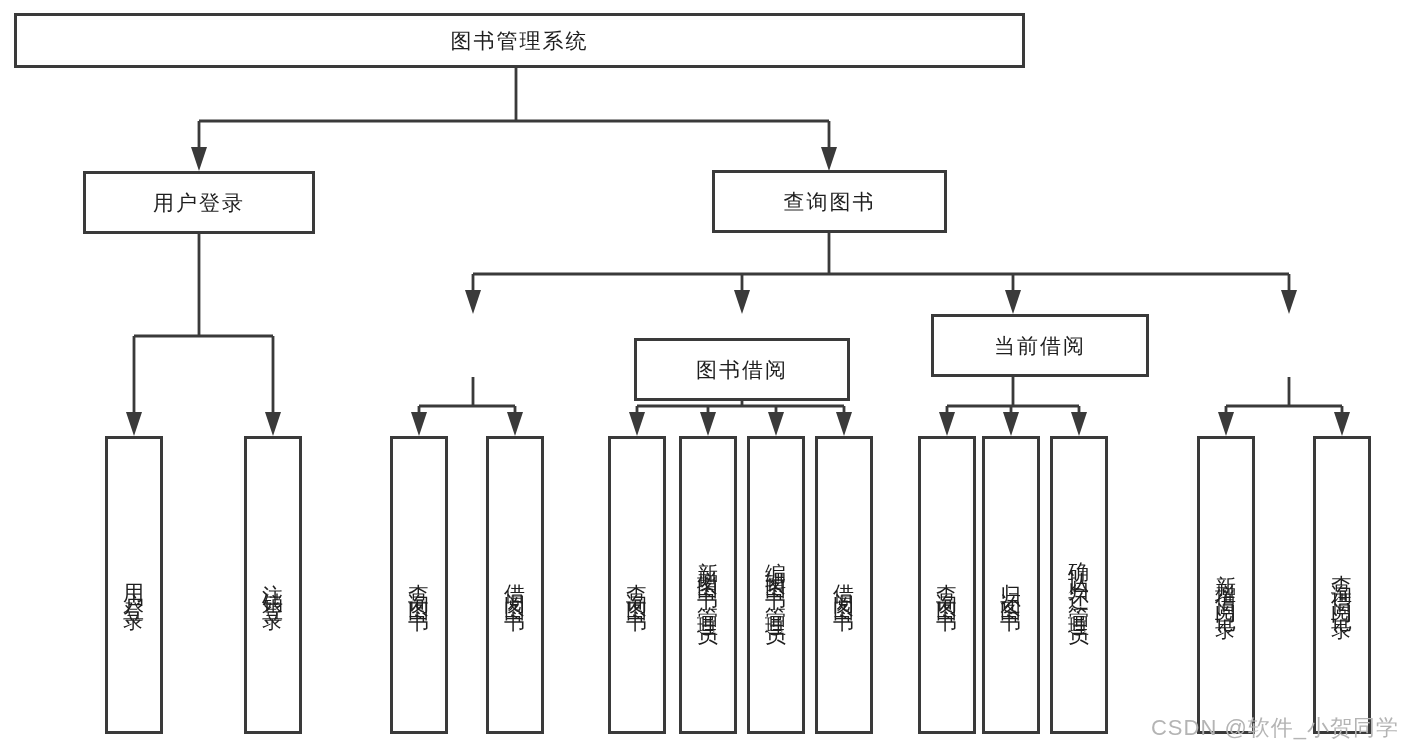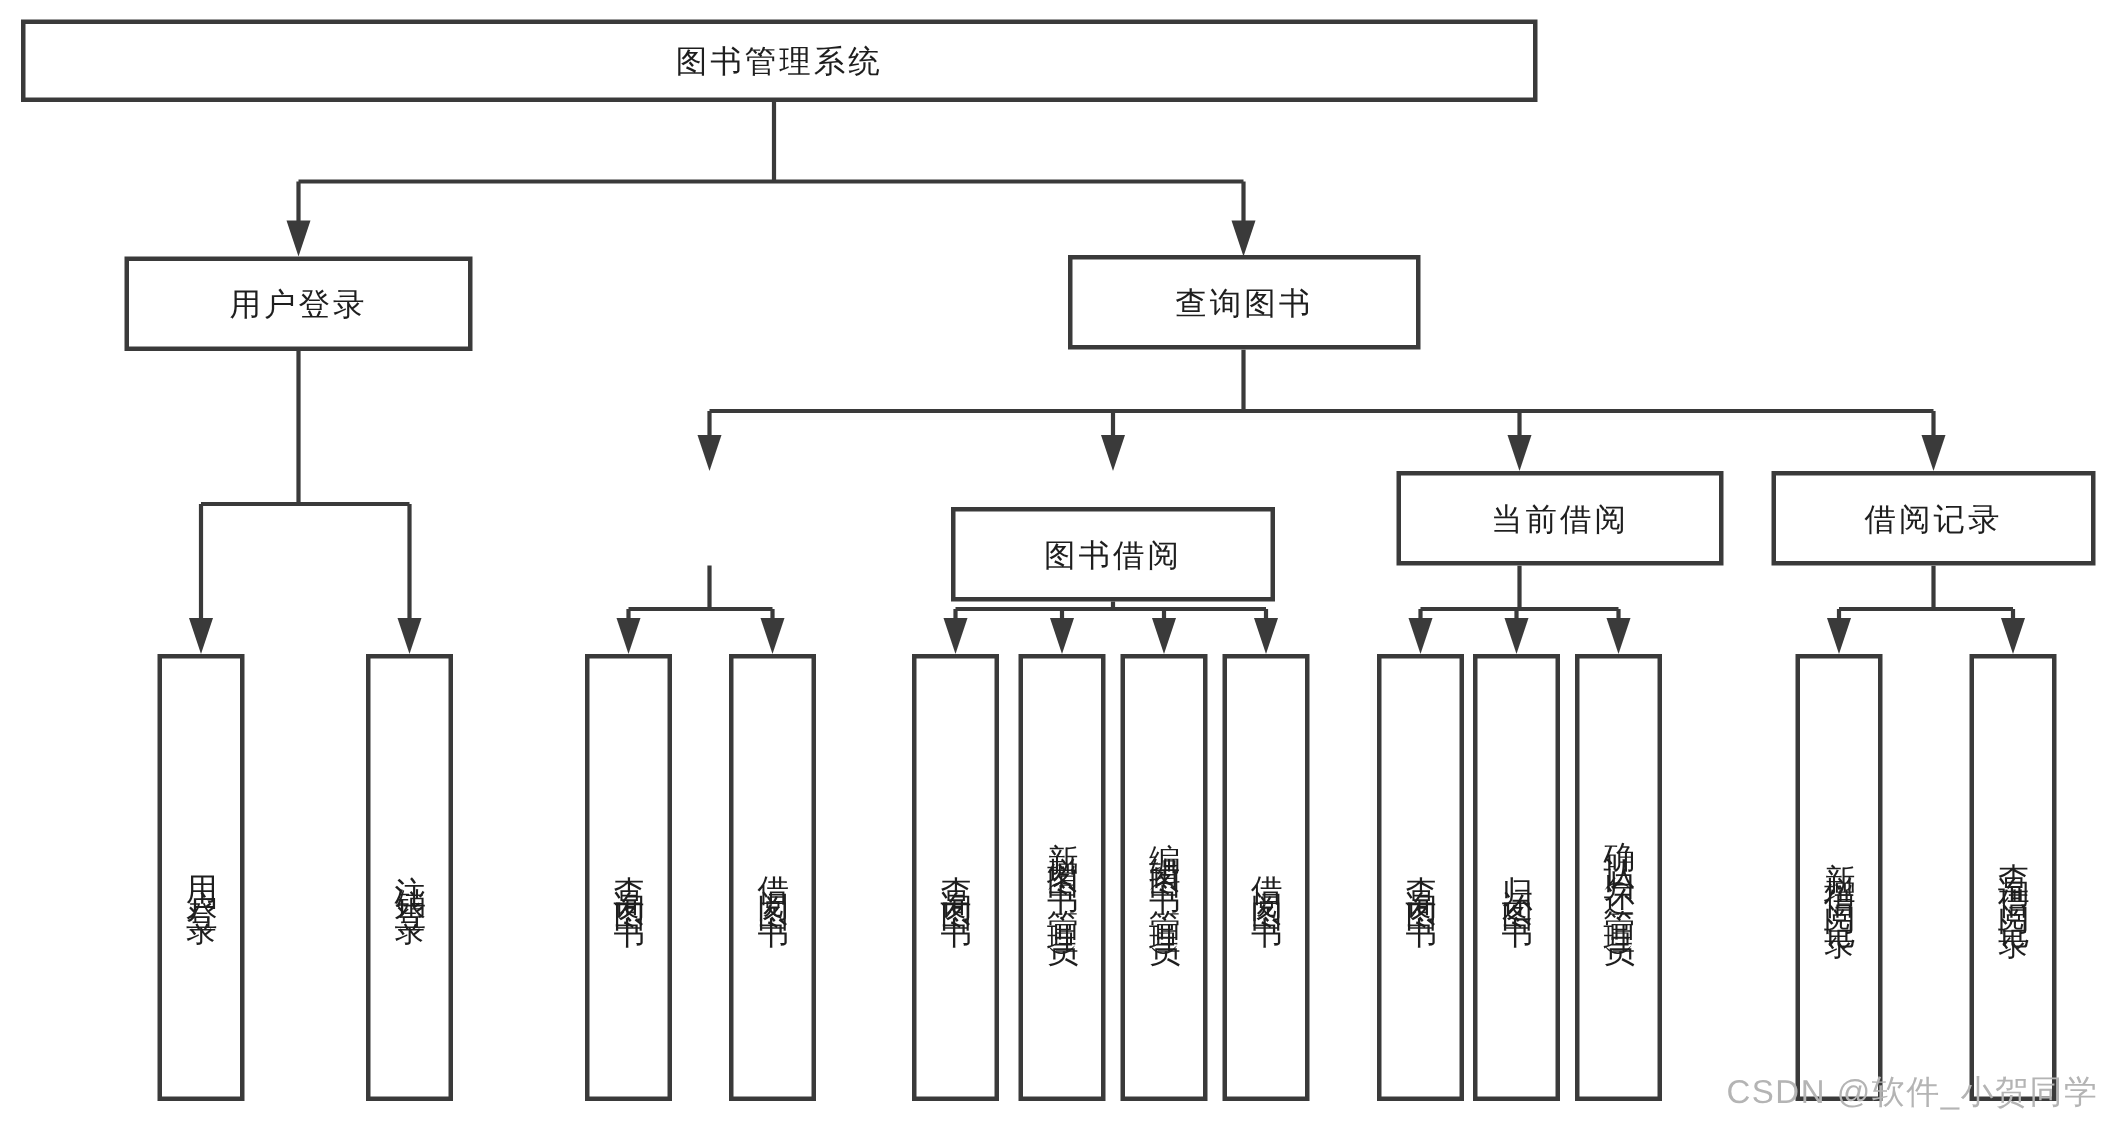--- a/index.html
+++ b/index.html
@@ -100,21 +100,20 @@
     <polygon class="ar" points="1334,412 1350,412 1342,436"></polygon>
   </svg>
 
   <div class="node" style="left:14px; top:13px; width:1011px; height:55px;">图书管理系统</div>
 
   <div class="node" style="left:83px; top:171px; width:232px; height:63px;">用户登录</div>
   <div class="node" style="left:712px; top:170px; width:235px; height:63px;">查询图书</div>
 
   <div class="node" style="left:634px; top:314px; width:216px; height:63px;margin-top:24px;">图书借阅</div>
   <div class="node" style="left:905px; top:314px; width:218px; height:63px;margin-left:26px;">当前借阅</div>
-  <div class="node" style="left:1181px; top:314px; width:216px; height:63px;">借阅记录</div>
 
   <div class="node leaf" style="left:105px;">用户登录</div>
   <div class="node leaf" style="left:244px;">注销登录</div>
   <div class="node leaf" style="left:390px;">查询图书</div>
   <div class="node leaf" style="left:486px;">借阅图书</div>
   <div class="node leaf" style="left:608px;">查询图书</div>
   <div class="node leaf" style="left:679px;">新增图书（管理员）</div>
   <div class="node leaf" style="left:747px;">编辑图书（管理员）</div>
   <div class="node leaf" style="left:815px;">借阅图书</div>
   <div class="node leaf" style="left:918px;">查询图书</div>

